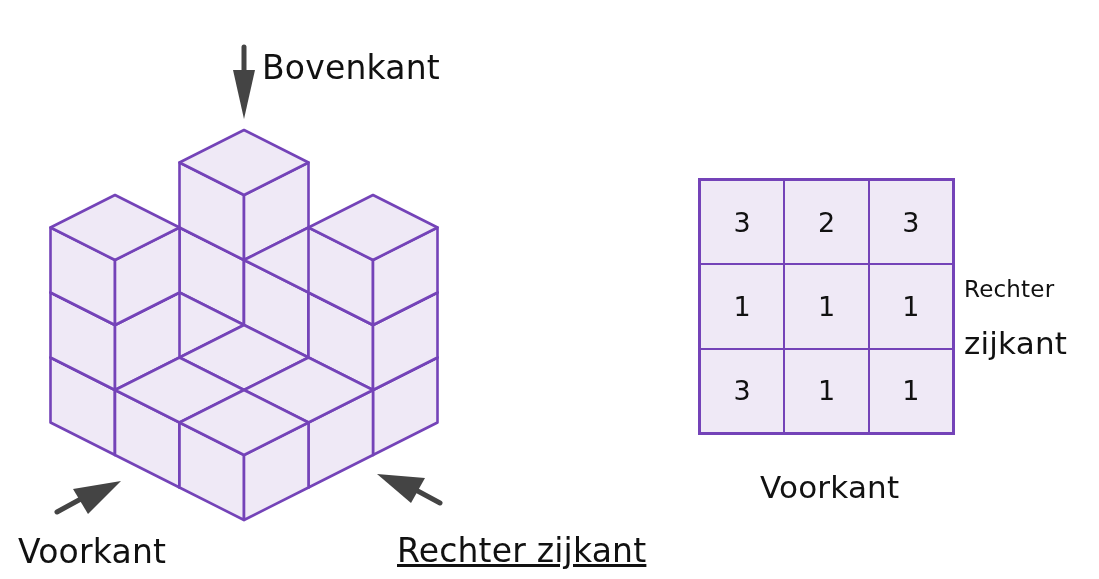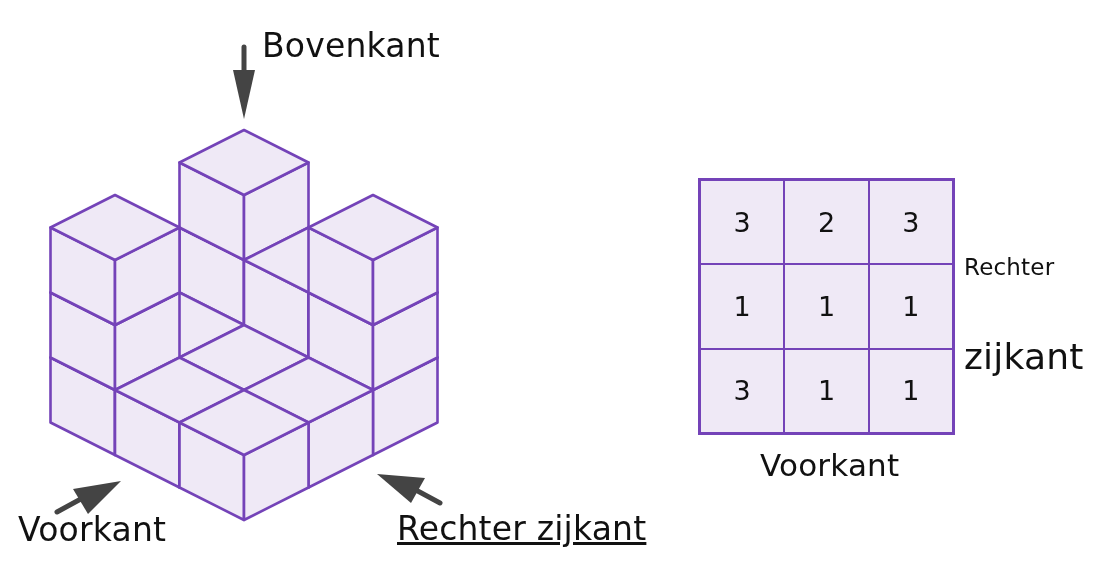--- a/index.html
+++ b/index.html
@@ -1,18 +1,18 @@
 <!DOCTYPE html>
 <html><head>
 <meta charset="utf-8">
 <style>
   html,body{margin:0;padding:0;background:#ffffff;}
   body{width:1099px;height:579px;position:relative;overflow:hidden;font-family:"DejaVu Sans","Liberation Sans",sans-serif;color:#111;}
   svg{position:absolute;left:0;top:0;}
-  .lbl{position:absolute;font-size:33px;line-height:1;white-space:nowrap;letter-spacing:0.2px;}
+  .lbl{position:absolute;font-size:33px;line-height:1;white-space:nowrap;letter-spacing:0.2px;margin-top:22px;}
   .grid{position:absolute;left:698px;top:178px;width:257px;height:257px;display:grid;grid-template-columns:repeat(3,1fr);grid-template-rows:repeat(3,1fr);border:2.5px solid #7443b8;box-sizing:border-box;background:#efe9f6;}
   .cell{border:1.25px solid #7443b8;display:flex;align-items:center;justify-content:center;font-size:27px;color:#111;}
 </style>
 </head>
 <body>
 
 <svg id="iso" width="1099" height="579" viewBox="0 0 1099 579">
   <g id="cubes">
       <polygon points="244,390 179.5,357.5 179.5,292.5 244,325" fill="#efe9f6" stroke="#7443b8" stroke-width="2.6" stroke-linejoin="round"></polygon>
       <polygon points="244,390 308.5,357.5 308.5,292.5 244,325" fill="#efe9f6" stroke="#7443b8" stroke-width="2.6" stroke-linejoin="round"></polygon>
@@ -88,13 +88,13 @@
   <div class="cell">1</div>
   <div class="cell">1</div>
   <div class="cell">1</div>
   <div class="cell">3</div>
   <div class="cell">1</div>
   <div class="cell">1</div>
 </div>
 
 <div class="lbl" style="left:760px;top:450px;font-size:31px;">Voorkant</div>
 <div class="lbl" style="left:964px;top:256px;font-size:23px;">Rechter</div>
-<div class="lbl" style="left:964px;top:339px;font-size:36px;">zijkant</div>
+<div class="lbl" style="left:964px;top:306px;font-size:31px;">zijkant</div>
 
 </body></html>

